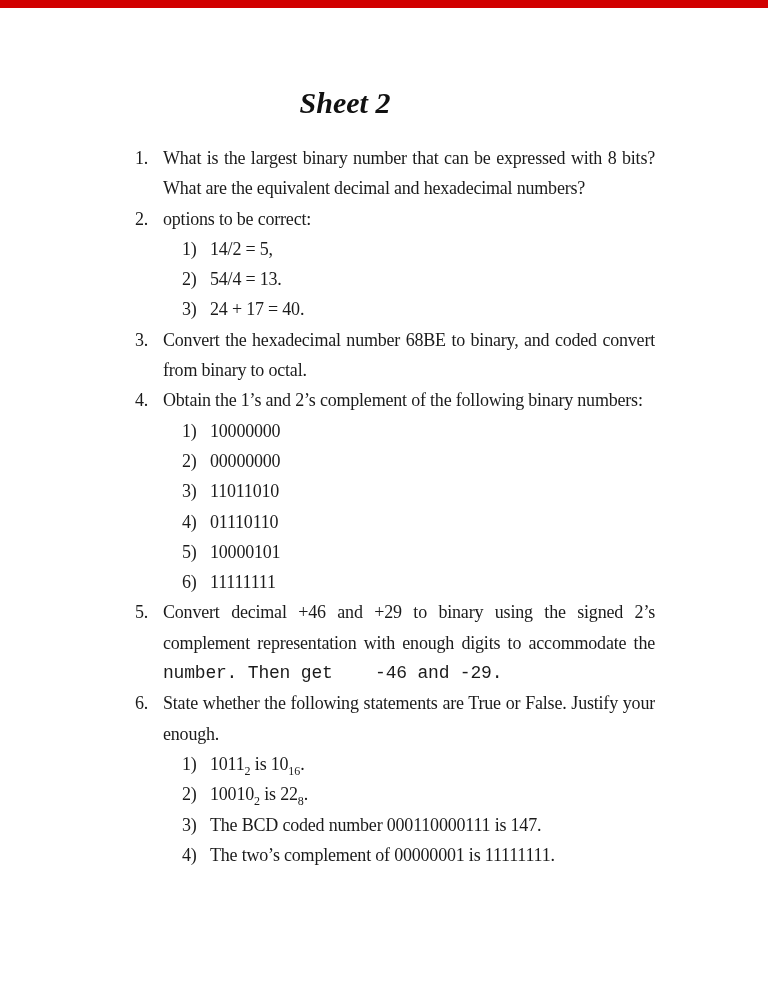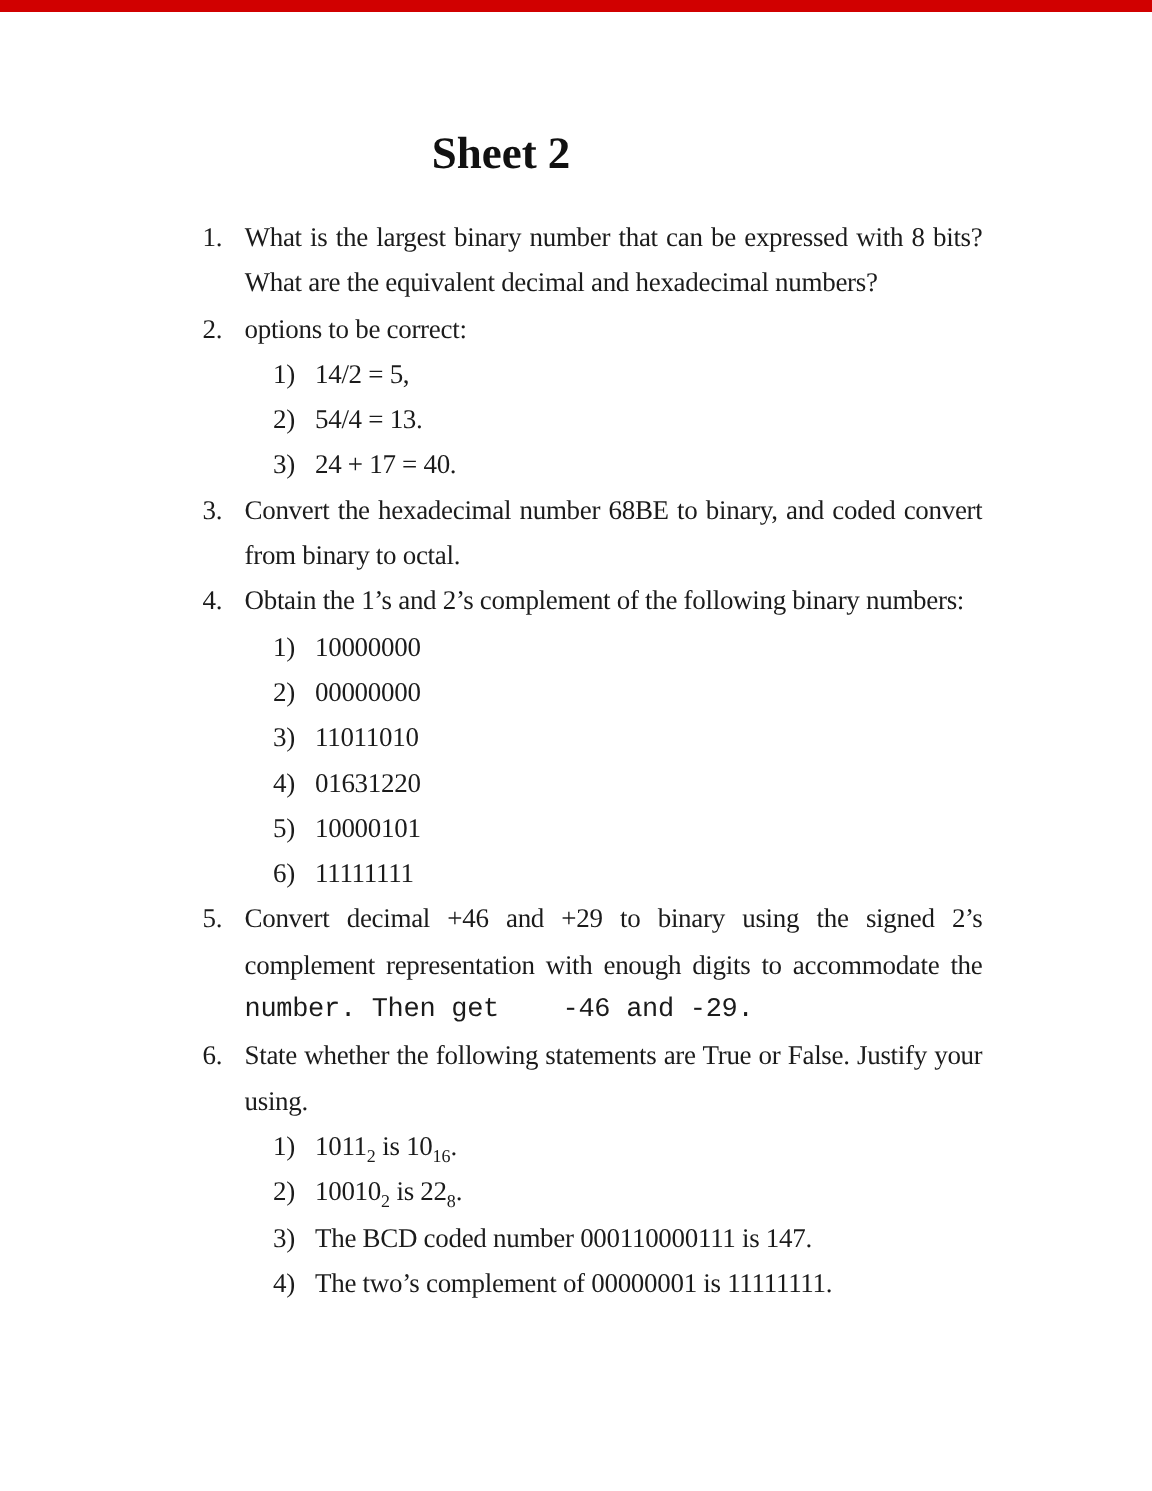--- a/index.html
+++ b/index.html
@@ -10,26 +10,27 @@
     color: #1b1b1b;
     position: relative;
     overflow: hidden;
   }
   .topbar {
     position: absolute; top: 0; left: 0;
     width: 768px; height: 8px;
     background: #d10000;
   }
   .title {
-    position: absolute; top: 83px; left: 4px;
+    position: absolute; top: 83px; left: 15px;
     width: 660px;
     text-align: center;
     font-size: 30px;
     line-height: 40px;
     font-weight: bold;
+    font-style: italic;
     color: #111111;
   }
   .doc {
     position: absolute; left: 135px; top: 143px;
     width: 520px;
     font-size: 18px;
     letter-spacing: -0.2px;
   }
   .q { display: flex; }
   .qnum {
@@ -100,21 +101,21 @@
       <div class="sub">
         <span class="snum">2)</span>
         <span class="stext">00000000</span>
       </div>
       <div class="sub">
         <span class="snum">3)</span>
         <span class="stext">11011010</span>
       </div>
       <div class="sub">
         <span class="snum">4)</span>
-        <span class="stext">01631220</span>
+        <span class="stext">01110110</span>
       </div>
       <div class="sub">
         <span class="snum">5)</span>
         <span class="stext">10000101</span>
       </div>
       <div class="sub">
         <span class="snum">6)</span>
         <span class="stext">11111111</span>
       </div>
     </div>
@@ -126,21 +127,21 @@
       <div class="line just">Convert decimal +46 and +29 to binary using the signed 2’s</div>
       <div class="line just">complement representation with enough digits to accommodate the</div>
       <div class="line pre">number. Then get    -46 and -29.</div>
     </div>
   </div>
 
   <div class="q">
     <span class="qnum">6.</span>
     <div class="qbody">
       <div class="line just">State whether the following statements are True or False. Justify your</div>
-      <div class="line">using.</div>
+      <div class="line">enough.</div>
       <div class="sub">
         <span class="snum">1)</span>
         <span class="stext"><span>1011</span><sub>2</sub><span> is 10</span><sub>16</sub><span>.</span></span>
       </div>
       <div class="sub">
         <span class="snum">2)</span>
         <span class="stext"><span>10010</span><sub>2</sub><span> is 22</span><sub>8</sub><span>.</span></span>
       </div>
       <div class="sub">
         <span class="snum">3)</span>

